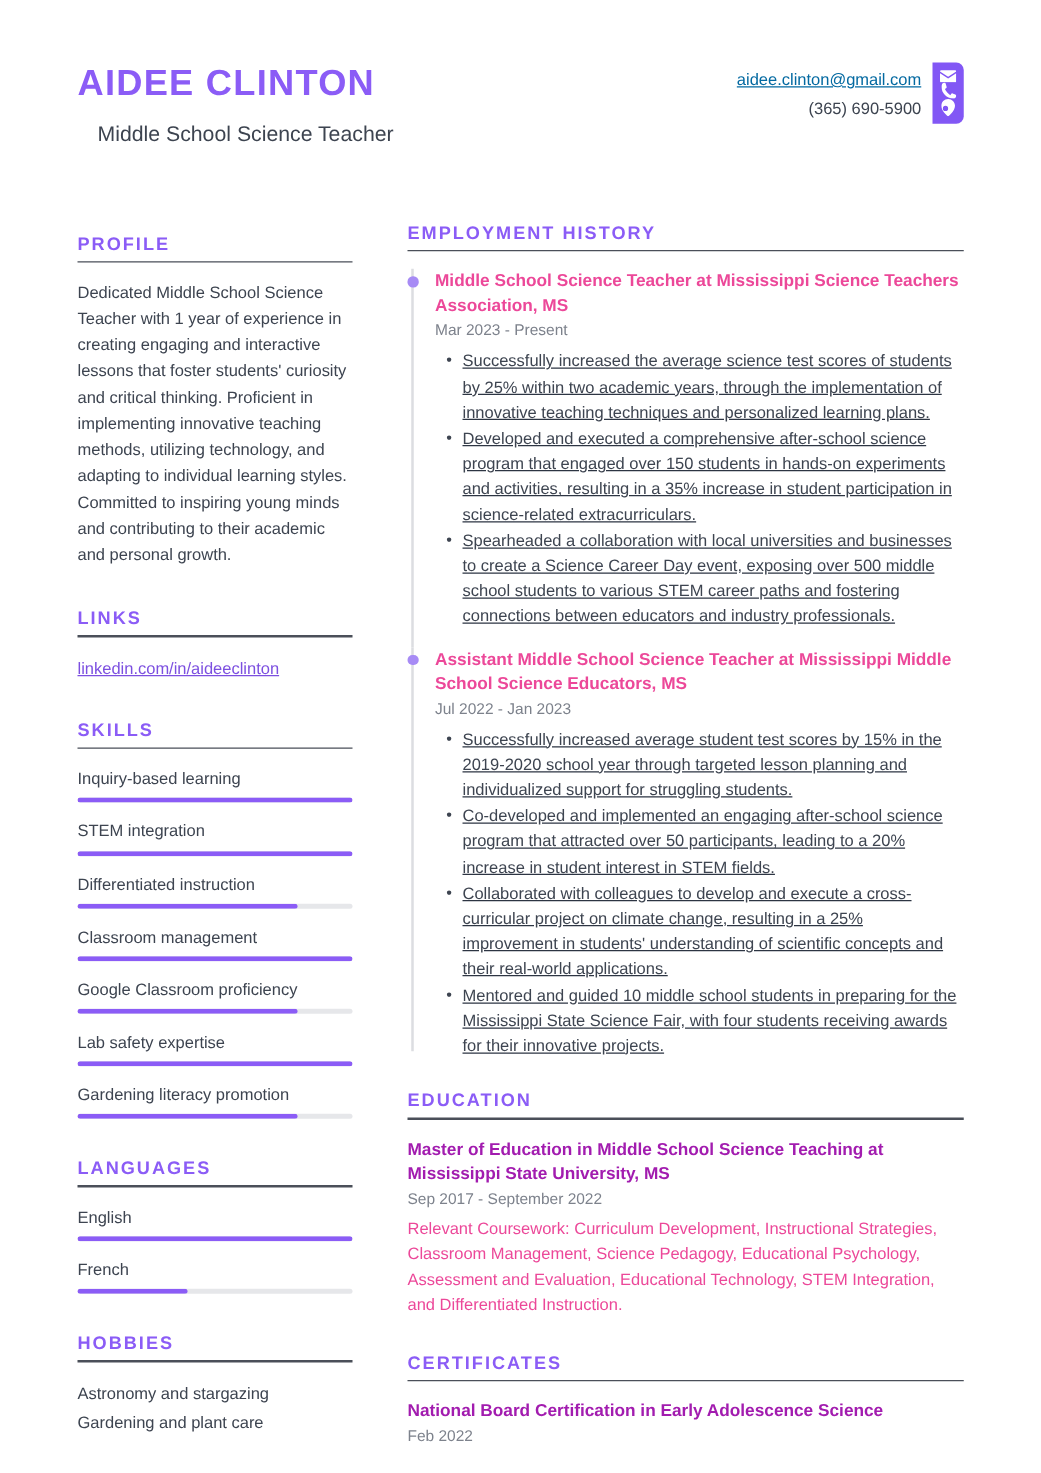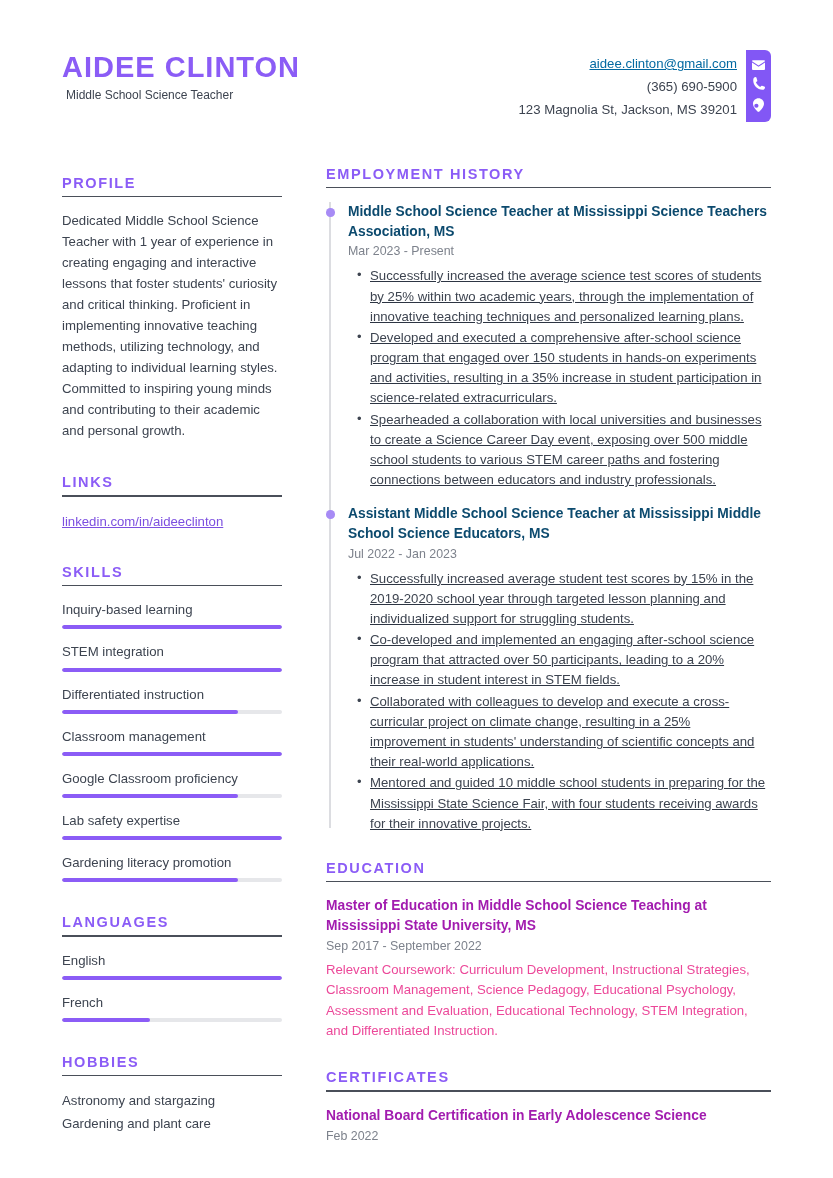--- a/index.html
+++ b/index.html
@@ -34,24 +34,24 @@
   .full-name {
     font-size: 29px;
     font-weight: bold;
     letter-spacing: 1.0px;
     color: #8b5cf6;
     line-height: 1.05;
     margin: 0 0 6px 0;
     white-space: nowrap;
   }
   .job-title {
-    font-size: 12px;
+    font-size: 17px;
     color: #3d4450;
     line-height: 1.2;
-    margin: 4px;
+    margin: 16px;
   }
   .contact-wrap {
     display: flex;
     align-items: stretch;
     gap: 9px;
     padding-top: 4px;
   }
   .contact-lines {
     text-align: right;
     font-size: 13.2px;
@@ -158,21 +158,21 @@
     left: 0;
     top: 6px;
     width: 8.5px;
     height: 8.5px;
     border-radius: 50%;
     background: #a78bf5;
   }
   .job-heading {
     font-size: 13.8px;
     font-weight: bold;
-    color: #0c4a6e;
+    color: #ec4899;
     line-height: 1.42;
     margin: 0 0 2px 0;
   }
   .job-dates {
     font-size: 12.4px;
     color: #7d828c;
     line-height: 1.45;
     margin: 0 0 5px 0;
   }
   ul.bullets {
@@ -230,21 +230,20 @@
       <h1 class="full-name">AIDEE CLINTON</h1>
       <div class="job-title">Middle School Science Teacher</div>
     </div>
 
     <div class="contact-wrap">
       <div class="contact-lines">
         <div>
           <a href="#">aidee.clinton@gmail.com</a>
         </div>
         <div>(365) 690-5900</div>
-        <div>123 Magnolia St, Jackson, MS 39201</div>
       </div>
       <div class="icon-bar">
         <span>
           <svg width="13" height="10" viewBox="0 0 16 12">
               <path d="M0 1.2A1.2 1.2 0 011.2 0h13.6A1.2 1.2 0 0116 1.2v.2L8 6.6 0 1.4v-.2zM0 3l8 5.2L16 3v7.8a1.2 1.2 0 01-1.2 1.2H1.2A1.2 1.2 0 010 10.8V3z"></path>
             </svg>
         </span>
         <span>
           <svg width="12" height="13" viewBox="0 0 14 15">
               <path d="M3.2 0C1.8 0 .6 1.1.4 2.5-.6 9 4.6 14.6 11 14.9c1.5.1 2.8-1 3-2.5.1-.6-.3-1.2-.9-1.4l-2.5-.9c-.5-.2-1.1 0-1.4.5l-.7 1.1C6.6 10.6 4.4 8.4 3.4 6l1.1-.7c.5-.3.7-.9.5-1.4L4.1.9C3.9.3 3.5 0 3.2 0z"></path>

